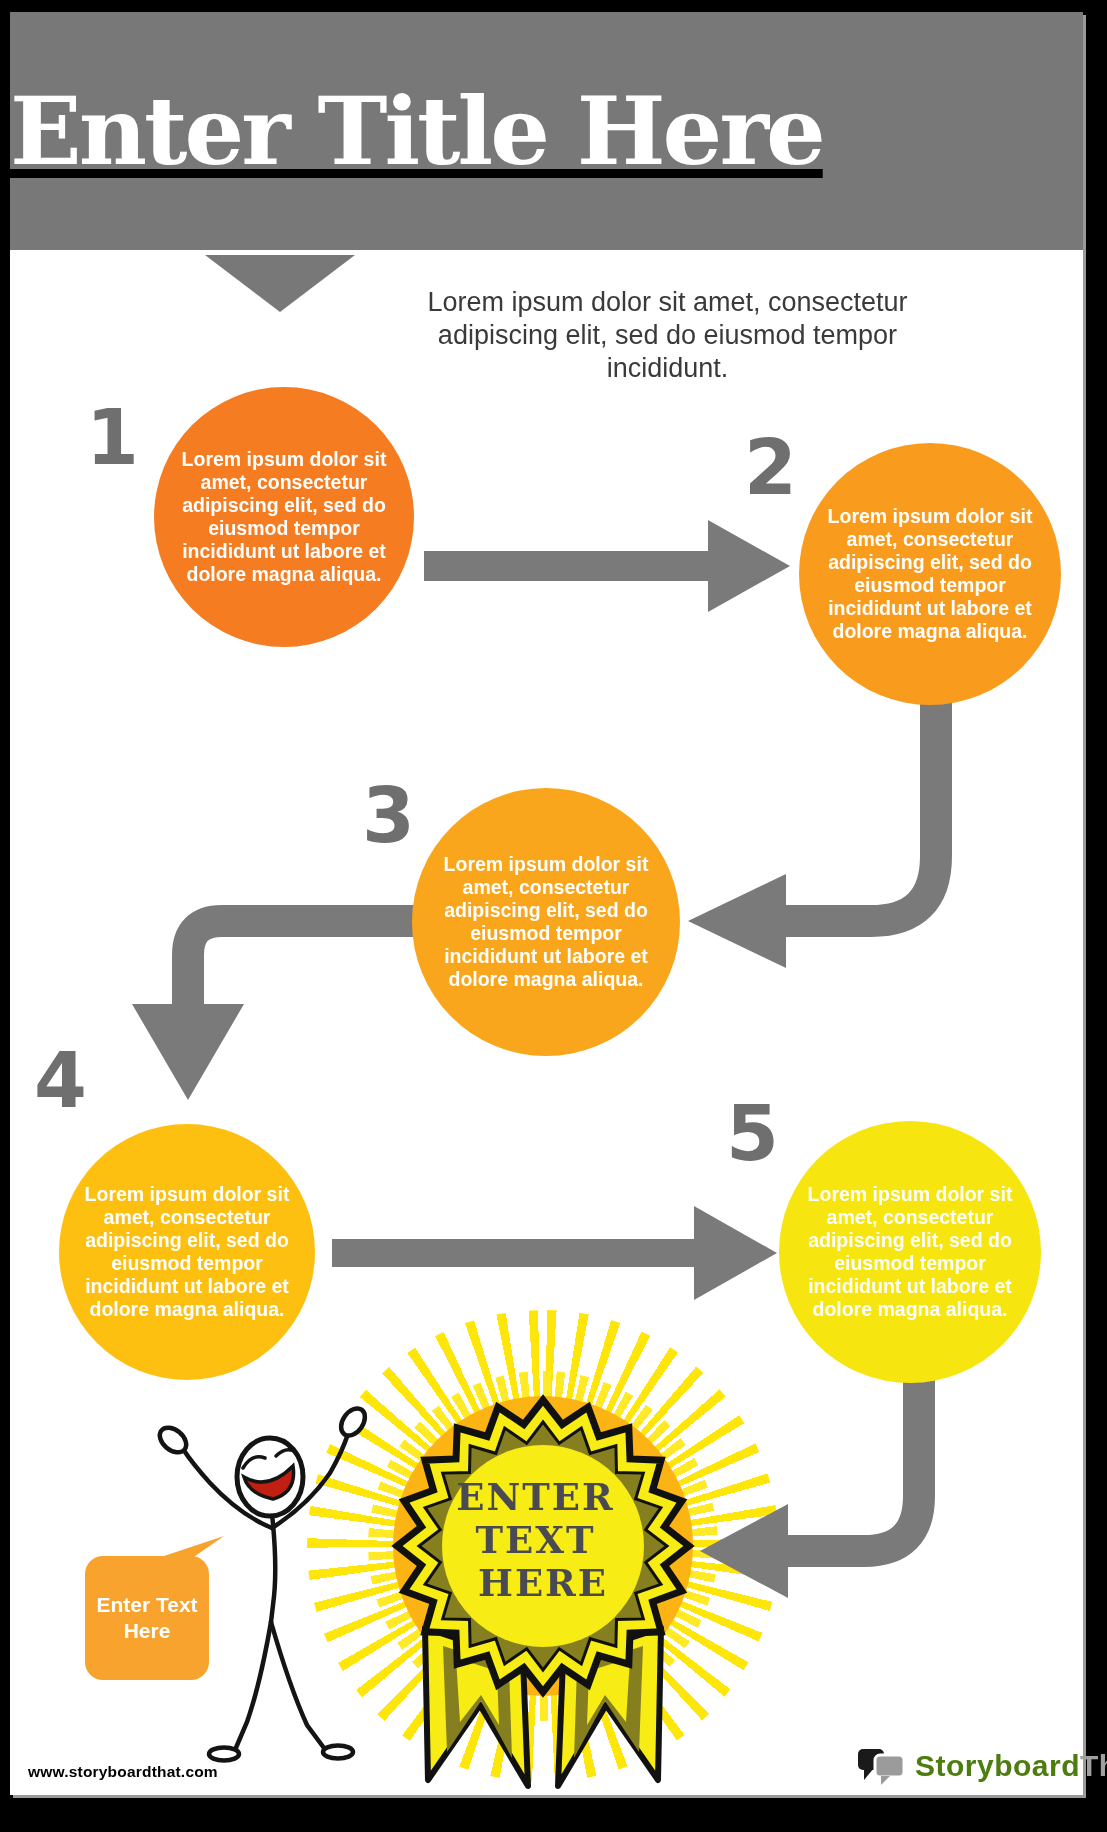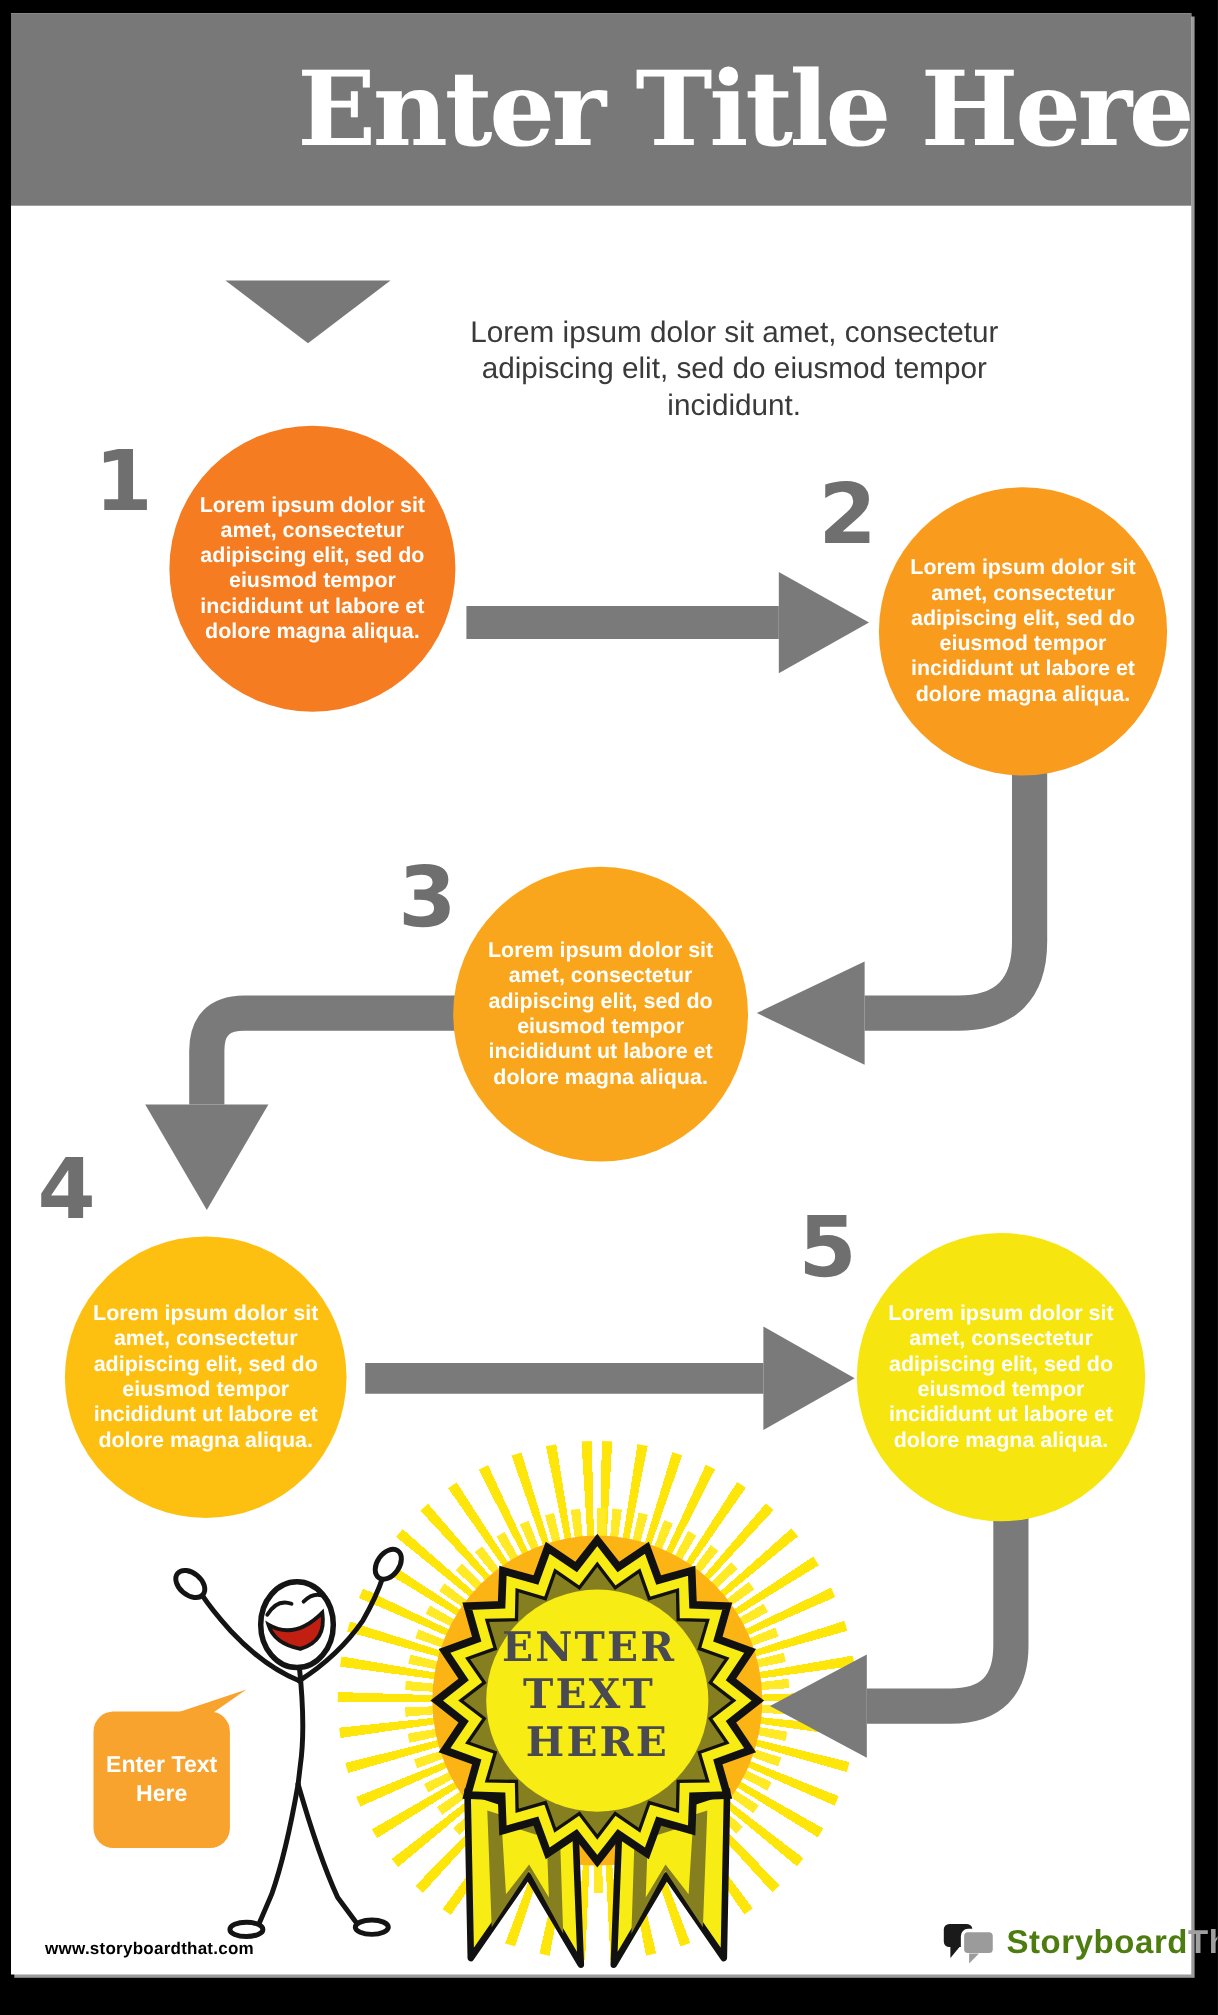--- a/index.html
+++ b/index.html
@@ -1,22 +1,22 @@
 <!DOCTYPE html>
 <html><head>
 <meta charset="utf-8">
 <style>
   html,body{margin:0;padding:0;background:#000;}
   .canvas{position:relative;width:1107px;height:1832px;background:#000;overflow:hidden;
           font-family:"Liberation Sans",sans-serif;}
   .page{position:absolute;left:10px;top:12px;width:1073px;height:1783px;background:#fff;
         box-shadow:3px 3px 0 #9a9a9a;z-index:0;}
   
-  .banner{position:absolute;left:10px;top:12px;width:1073px;height:175px;z-index:1;
-          display:flex;align-items:center;justify-content:flex-end;}
+  .banner{position:absolute;left:10px;top:12px;width:1073px;height:238px;z-index:1;
+          display:flex;align-items:center;justify-content:flex-start;text-decoration:underline;}
   .banner h1{margin:0;font-family:"DejaVu Serif","Liberation Serif",serif;font-weight:700;
              font-size:94px;letter-spacing:-3px;color:#fff;white-space:nowrap;}
   .banner-pointer{position:absolute;left:205px;top:255px;width:0;height:0;z-index:1;
                   border-left:75px solid transparent;border-right:75px solid transparent;
                   border-top:57px solid #787878;}
   .intro{position:absolute;left:415px;top:286px;width:505px;z-index:1;margin:0;
          font-size:27px;line-height:1.22;text-align:center;}
   
   .circle{position:absolute;border-radius:50%;display:flex;align-items:center;justify-content:center;
           text-align:center;z-index:3;}
@@ -46,21 +46,21 @@
   .badge-caption{font-family:"DejaVu Serif","Liberation Serif",serif;font-weight:700;
                  font-size:37px;letter-spacing:2px;}
   
   .bubble{position:absolute;left:85px;top:1556px;width:124px;height:124px;border-radius:18px;
           z-index:3;display:flex;align-items:center;justify-content:center;text-align:center;}
   .bubble span{color:#fff;font-weight:700;font-size:21px;line-height:1.25;width:104px;}
   .bubble-pointer{position:absolute;left:158px;top:1534px;width:66px;height:24px;z-index:3;
                   clip-path:polygon(0% 100%,100% 8%,52% 100%);}
   
   .footer-url{position:absolute;left:28px;top:1763px;z-index:3;font-weight:700;font-size:15.5px;
-              color:#000;letter-spacing:.2px;margin-left:13px;}
+              color:#000;letter-spacing:.2px;}
   .logo{position:absolute;left:856px;top:1746px;z-index:3;display:flex;align-items:center;gap:7px;}
   .logo-text{font-size:30px;font-weight:600;letter-spacing:.5px;}
   .logo-text .b1{color:#4d7c0f;}
   .logo-text .b2{color:#a0a0a0;}
 </style>
 </head>
 <body>
 
 <div class="canvas">
   <div class="page"></div>

